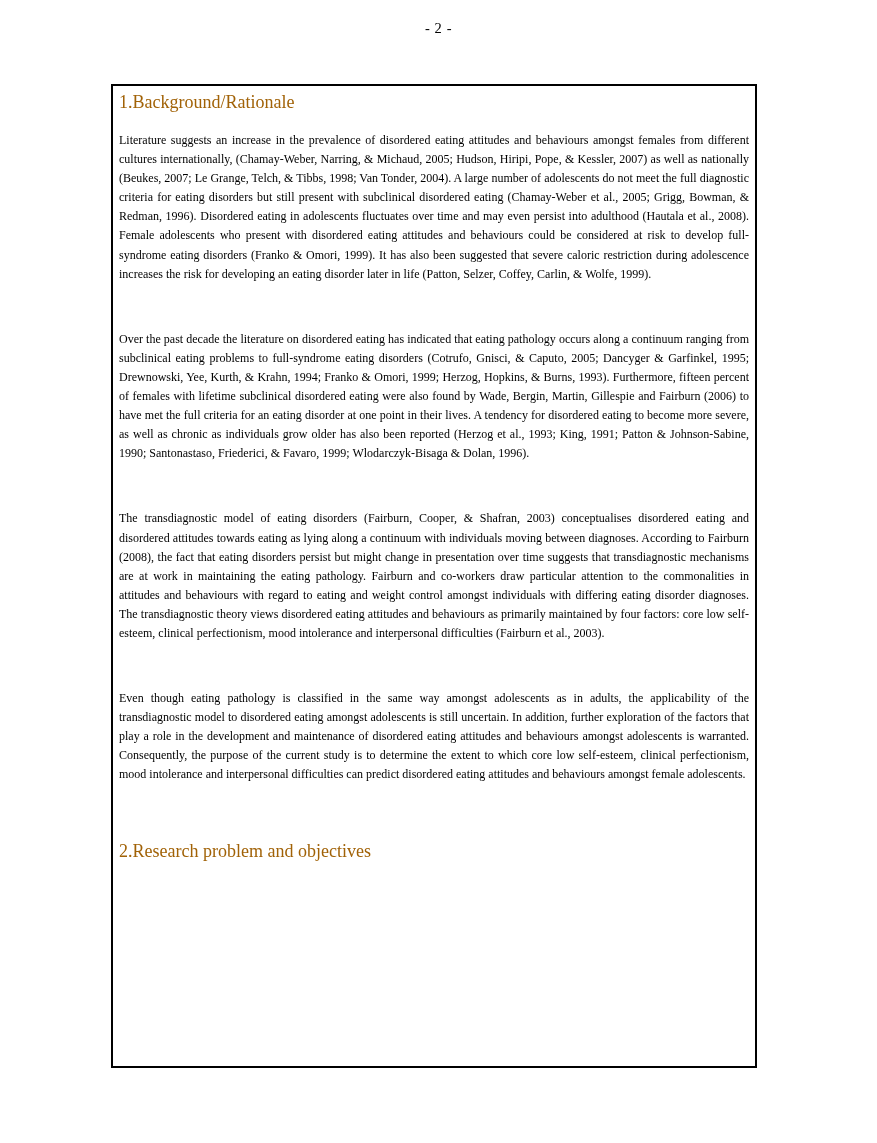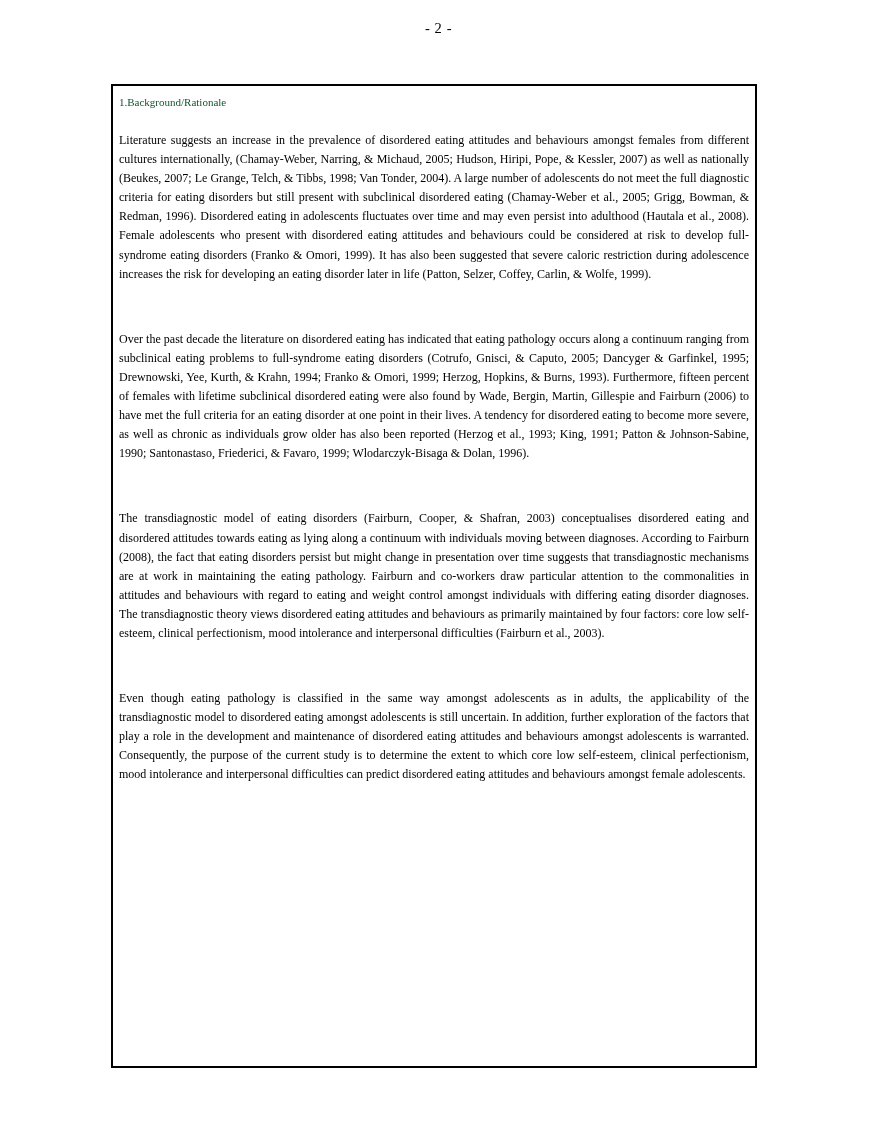--- a/index.html
+++ b/index.html
@@ -40,25 +40,25 @@
     top: 84px;
     width: 646px;
     height: 984px;
     box-sizing: border-box;
     border: 2px solid #000000;
     background: #ffffff;
     padding: 7px 6px 0 6px;
     overflow: hidden;
   }
   .section-heading {
-    font-size: 11px;
+    font-size: 18px;
     line-height: 19px;
     text-align: left;
     margin: 0 0 0 0;
-    color: #14532d;
+    color: #a16207;
     white-space: nowrap;
   }
   .body-para {
     font-size: 12px;
     line-height: 19.1px;
     text-align: justify;
     text-justify: inter-word;
     margin: 0;
     color: #000000;
     hyphens: none;
@@ -79,15 +79,16 @@
     <div class="section-heading">1.Background/Rationale</div>
 
     <p class="body-para para-gap-1">Literature suggests an increase in the prevalence of disordered eating attitudes and behaviours amongst females from different cultures internationally, (Chamay-Weber, Narring, &amp; Michaud, 2005; Hudson, Hiripi, Pope, &amp; Kessler, 2007) as well as nationally (Beukes, 2007; Le Grange, Telch, &amp; Tibbs, 1998; Van Tonder, 2004). A large number of adolescents do not meet the full diagnostic criteria for eating disorders but still present with subclinical disordered eating (Chamay-Weber et al., 2005; Grigg, Bowman, &amp; Redman, 1996). Disordered eating in adolescents fluctuates over time and may even persist into adulthood (Hautala et al., 2008). Female adolescents who present with disordered eating attitudes and behaviours could be considered at risk to develop full-syndrome eating disorders (Franko &amp; Omori, 1999). It has also been suggested that severe caloric restriction during adolescence increases the risk for developing an eating disorder later in life (Patton, Selzer, Coffey, Carlin, &amp; Wolfe, 1999).</p>
 
     <p class="body-para para-gap-2">Over the past decade the literature on disordered eating has indicated that eating pathology occurs along a continuum ranging from subclinical eating problems to full-syndrome eating disorders (Cotrufo, Gnisci, &amp; Caputo, 2005; Dancyger &amp; Garfinkel, 1995; Drewnowski, Yee, Kurth, &amp; Krahn, 1994; Franko &amp; Omori, 1999; Herzog, Hopkins, &amp; Burns, 1993). Furthermore, fifteen percent of females with lifetime subclinical disordered eating were also found by Wade, Bergin, Martin, Gillespie and Fairburn (2006) to have met the full criteria for an eating disorder at one point in their lives. A tendency for disordered eating to become more severe, as well as chronic as individuals grow older has also been reported (Herzog et al., 1993; King, 1991; Patton &amp; Johnson-Sabine, 1990; Santonastaso, Friederici, &amp; Favaro, 1999; Wlodarczyk-Bisaga &amp; Dolan, 1996).</p>
 
     <p class="body-para para-gap-2">The transdiagnostic model of eating disorders (Fairburn, Cooper, &amp; Shafran, 2003) conceptualises disordered eating and disordered attitudes towards eating as lying along a continuum with individuals moving between diagnoses. According to Fairburn (2008), the fact that eating disorders persist but might change in presentation over time suggests that transdiagnostic mechanisms are at work in maintaining the eating pathology. Fairburn and co-workers draw particular attention to the commonalities in attitudes and behaviours with regard to eating and weight control amongst individuals with differing eating disorder diagnoses. The transdiagnostic theory views disordered eating attitudes and behaviours as primarily maintained by four factors: core low self-esteem, clinical perfectionism, mood intolerance and interpersonal difficulties (Fairburn et al., 2003).</p>
 
     <p class="body-para para-gap-2">Even though eating pathology is classified in the same way amongst adolescents as in adults, the applicability of the transdiagnostic model to disordered eating amongst adolescents is still uncertain. In addition, further exploration of the factors that play a role in the development and maintenance of disordered eating attitudes and behaviours amongst adolescents is warranted. Consequently, the purpose of the current study is to determine the extent to which core low self-esteem, clinical perfectionism, mood intolerance and interpersonal difficulties can predict disordered eating attitudes and behaviours amongst female adolescents.</p>
 
+    <div class="section-heading heading-gap">2.Research problem and objectives</div>
 
   </div>
 </div>
 
 </body></html>

